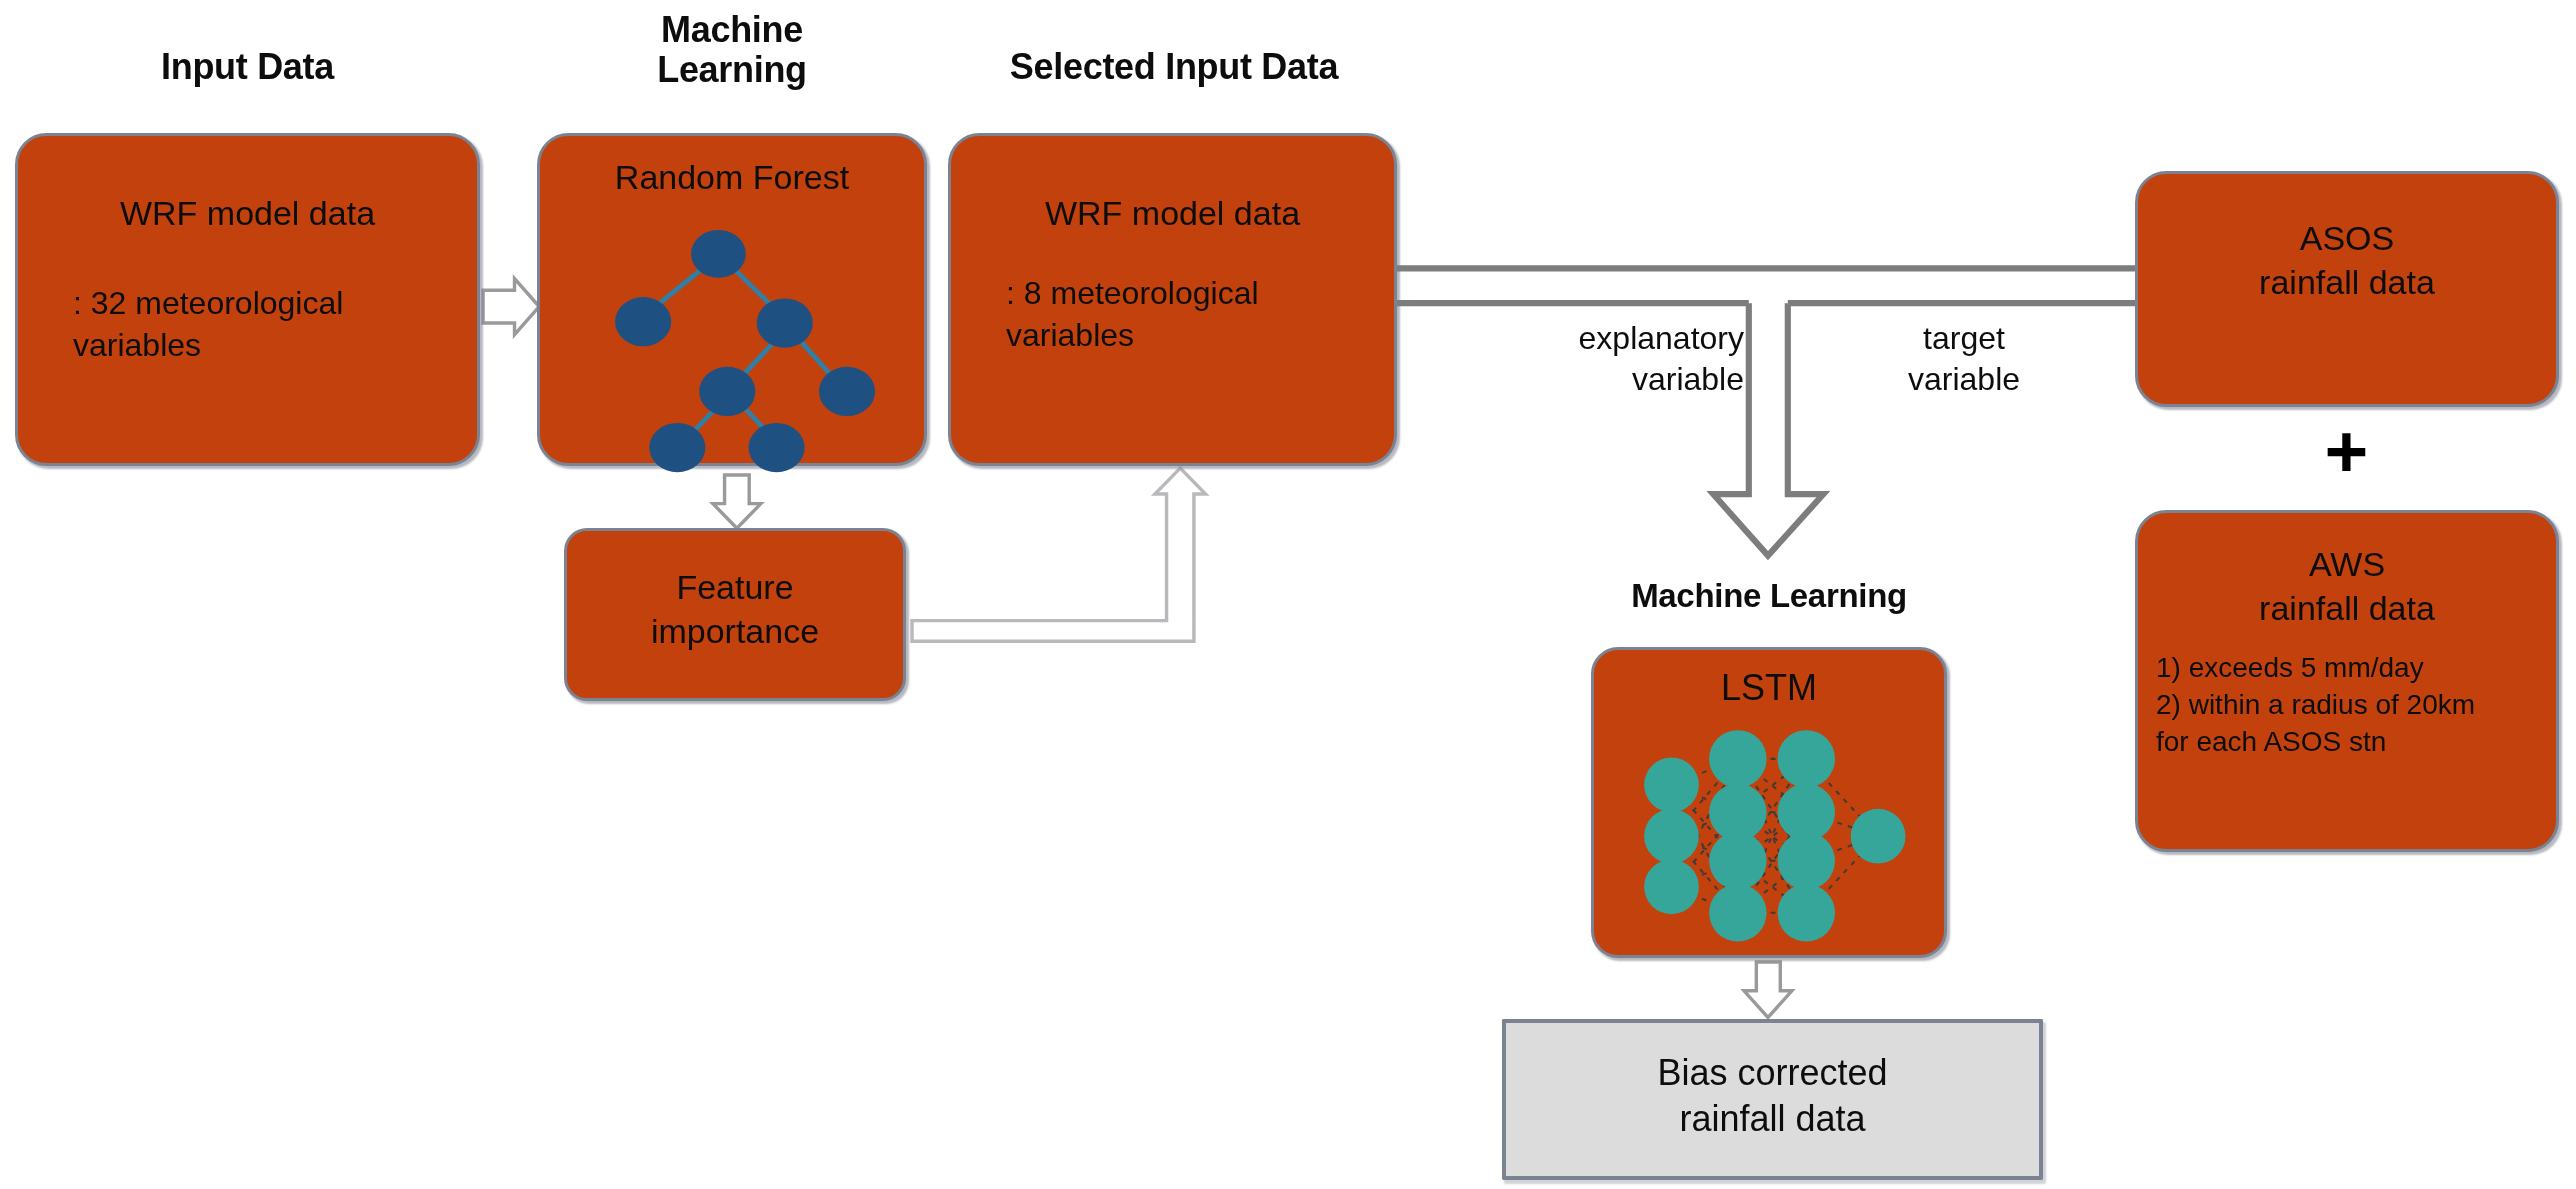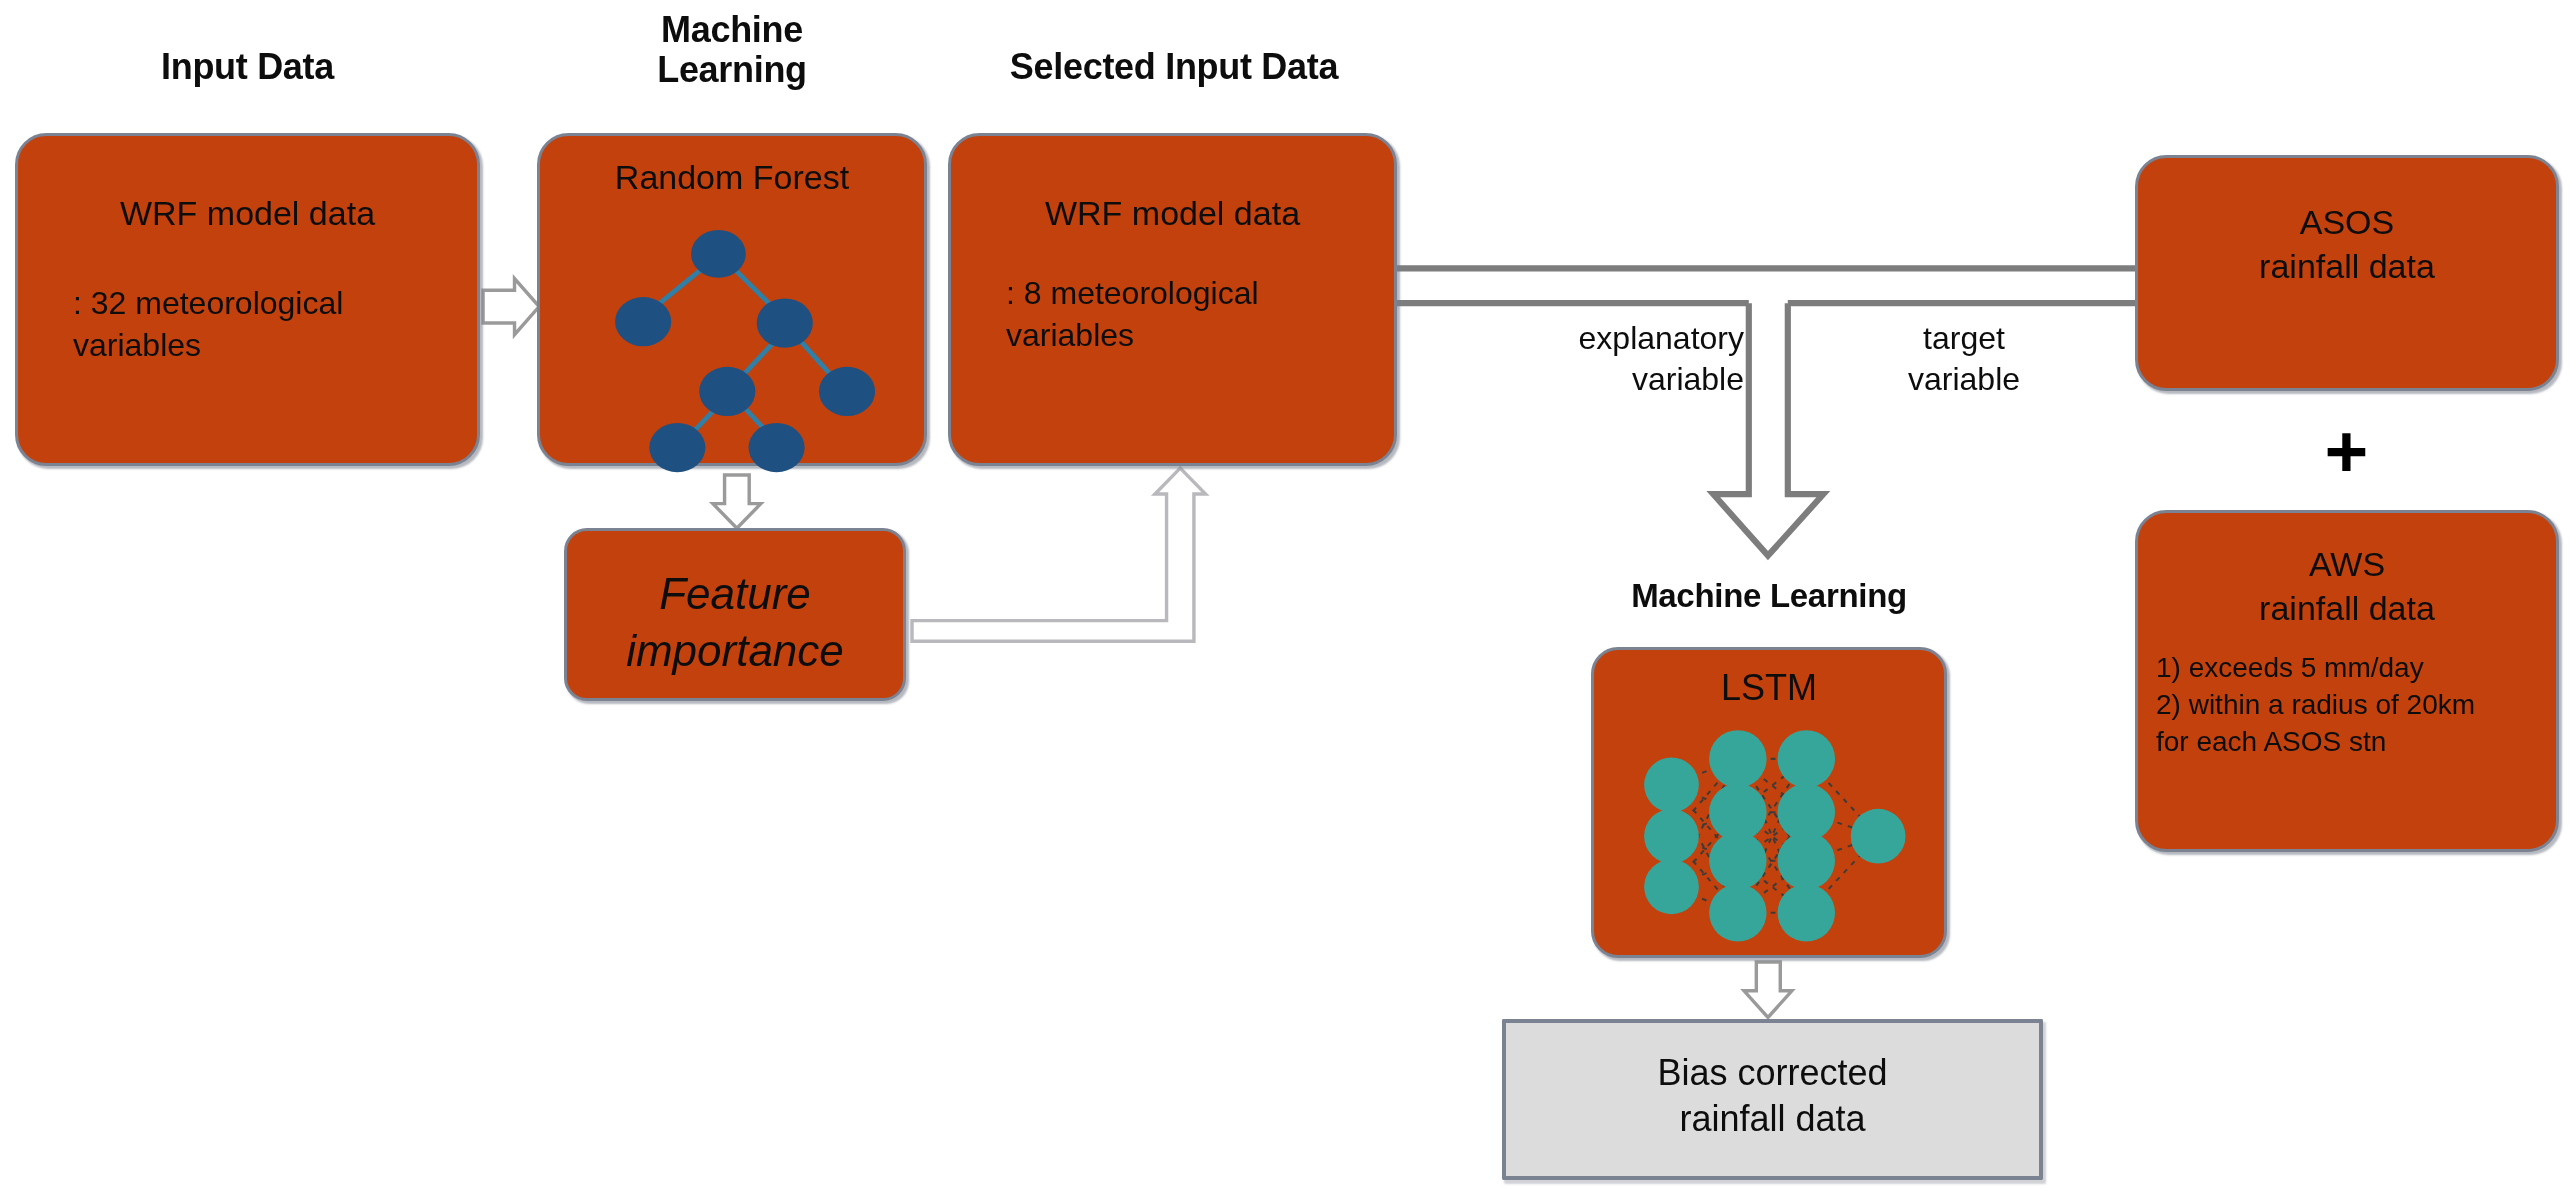--- a/index.html
+++ b/index.html
@@ -138,37 +138,37 @@
       <ellipse cx="940" cy="470" rx="41" ry="36"></ellipse>
       <ellipse cx="1147" cy="472" rx="41" ry="36"></ellipse>
       <ellipse cx="1063" cy="572" rx="41" ry="36"></ellipse>
       <ellipse cx="1238" cy="572" rx="41" ry="36"></ellipse>
       <ellipse cx="990" cy="654" rx="41" ry="36"></ellipse>
       <ellipse cx="1135" cy="654" rx="41" ry="36"></ellipse>
     </g>
   </svg>
 
   <div class="rbox" style="left:564px; top:528px; width:342px; height:173px; border-radius:23px;">
-    <div class="btxt" style="top:34px; font-size:44px;font-style:italic;">Feature
+    <div class="btxt" style="top:34px; font-size:34px;">Feature
 importance</div>
   </div>
 
   <div class="rbox" style="left:948px; top:133px; width:449px; height:333px;">
     <div class="btxt" style="top:55px; font-size:34px;">WRF model data</div>
     <div class="btxt lft" style="top:137px; left:55px; right:27px; font-size:32px;">: 8 meteorological
   variables</div>
   </div>
 
   <div class="plainlbl" style="left:1450px; top:318px; width:294px; font-size:32px;text-align:right;">explanatory
 variable</div>
 
   <div class="plainlbl" style="left:1817px; top:318px; width:294px; font-size:32px;">target
 variable</div>
 
-  <div class="rbox" style="left:2135px; top:155px; width:424px; height:236px;">
+  <div class="rbox" style="left:2135px; top:171px; width:424px; height:236px;">
     <div class="btxt" style="top:42px; font-size:34px;">ASOS
 rainfall data</div>
   </div>
 
   <div class="plus" style="left:2278px; top:414px; width:137px; font-size:75px;">+</div>
 
   <div class="rbox" style="left:2135px; top:510px; width:424px; height:342px;">
     <div class="btxt" style="top:29px; font-size:34px;">AWS
 rainfall data</div>
     <div class="btxt lft" style="top:137px; left:18px; right:6.8px; font-size:28px; line-height:1.32;">1) exceeds 5 mm/day

